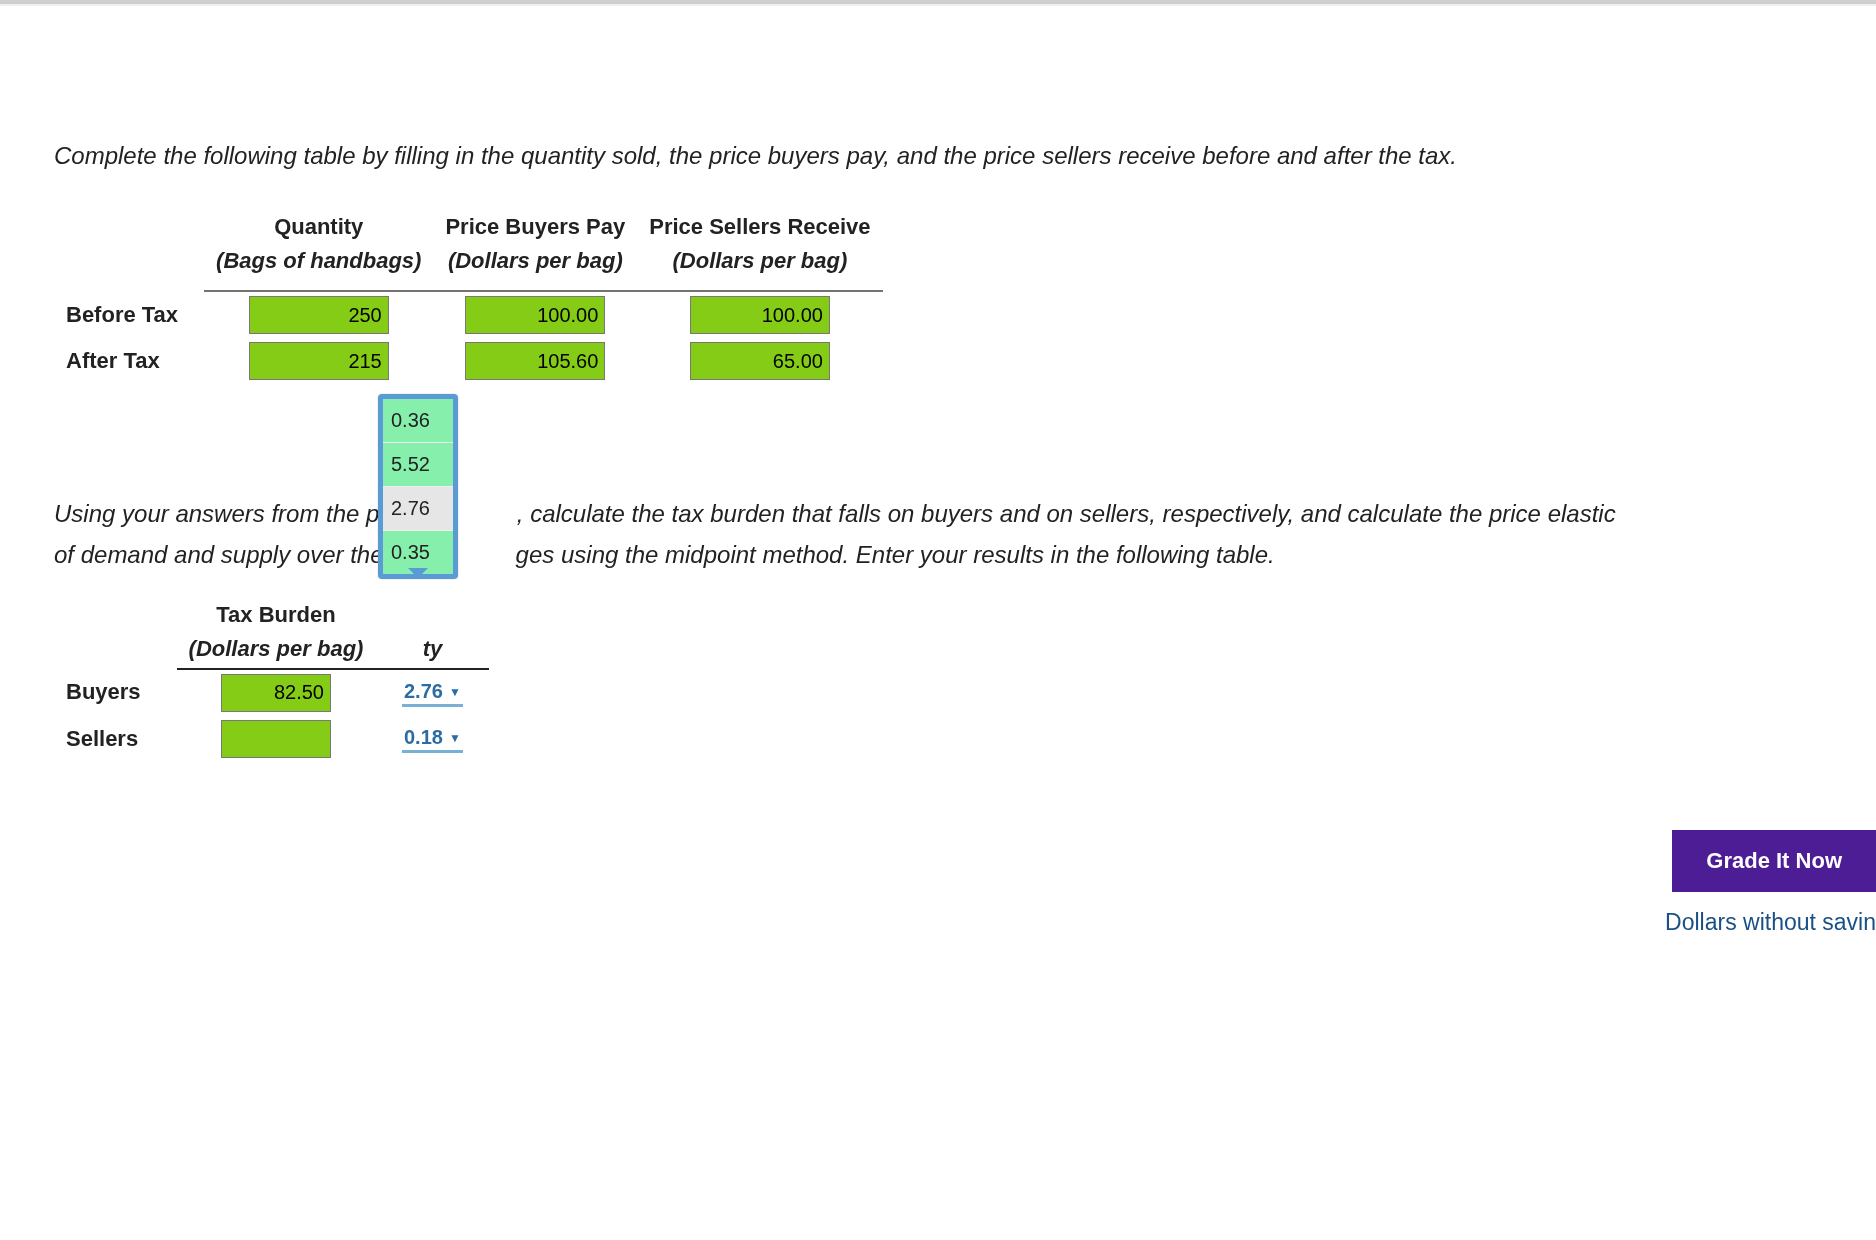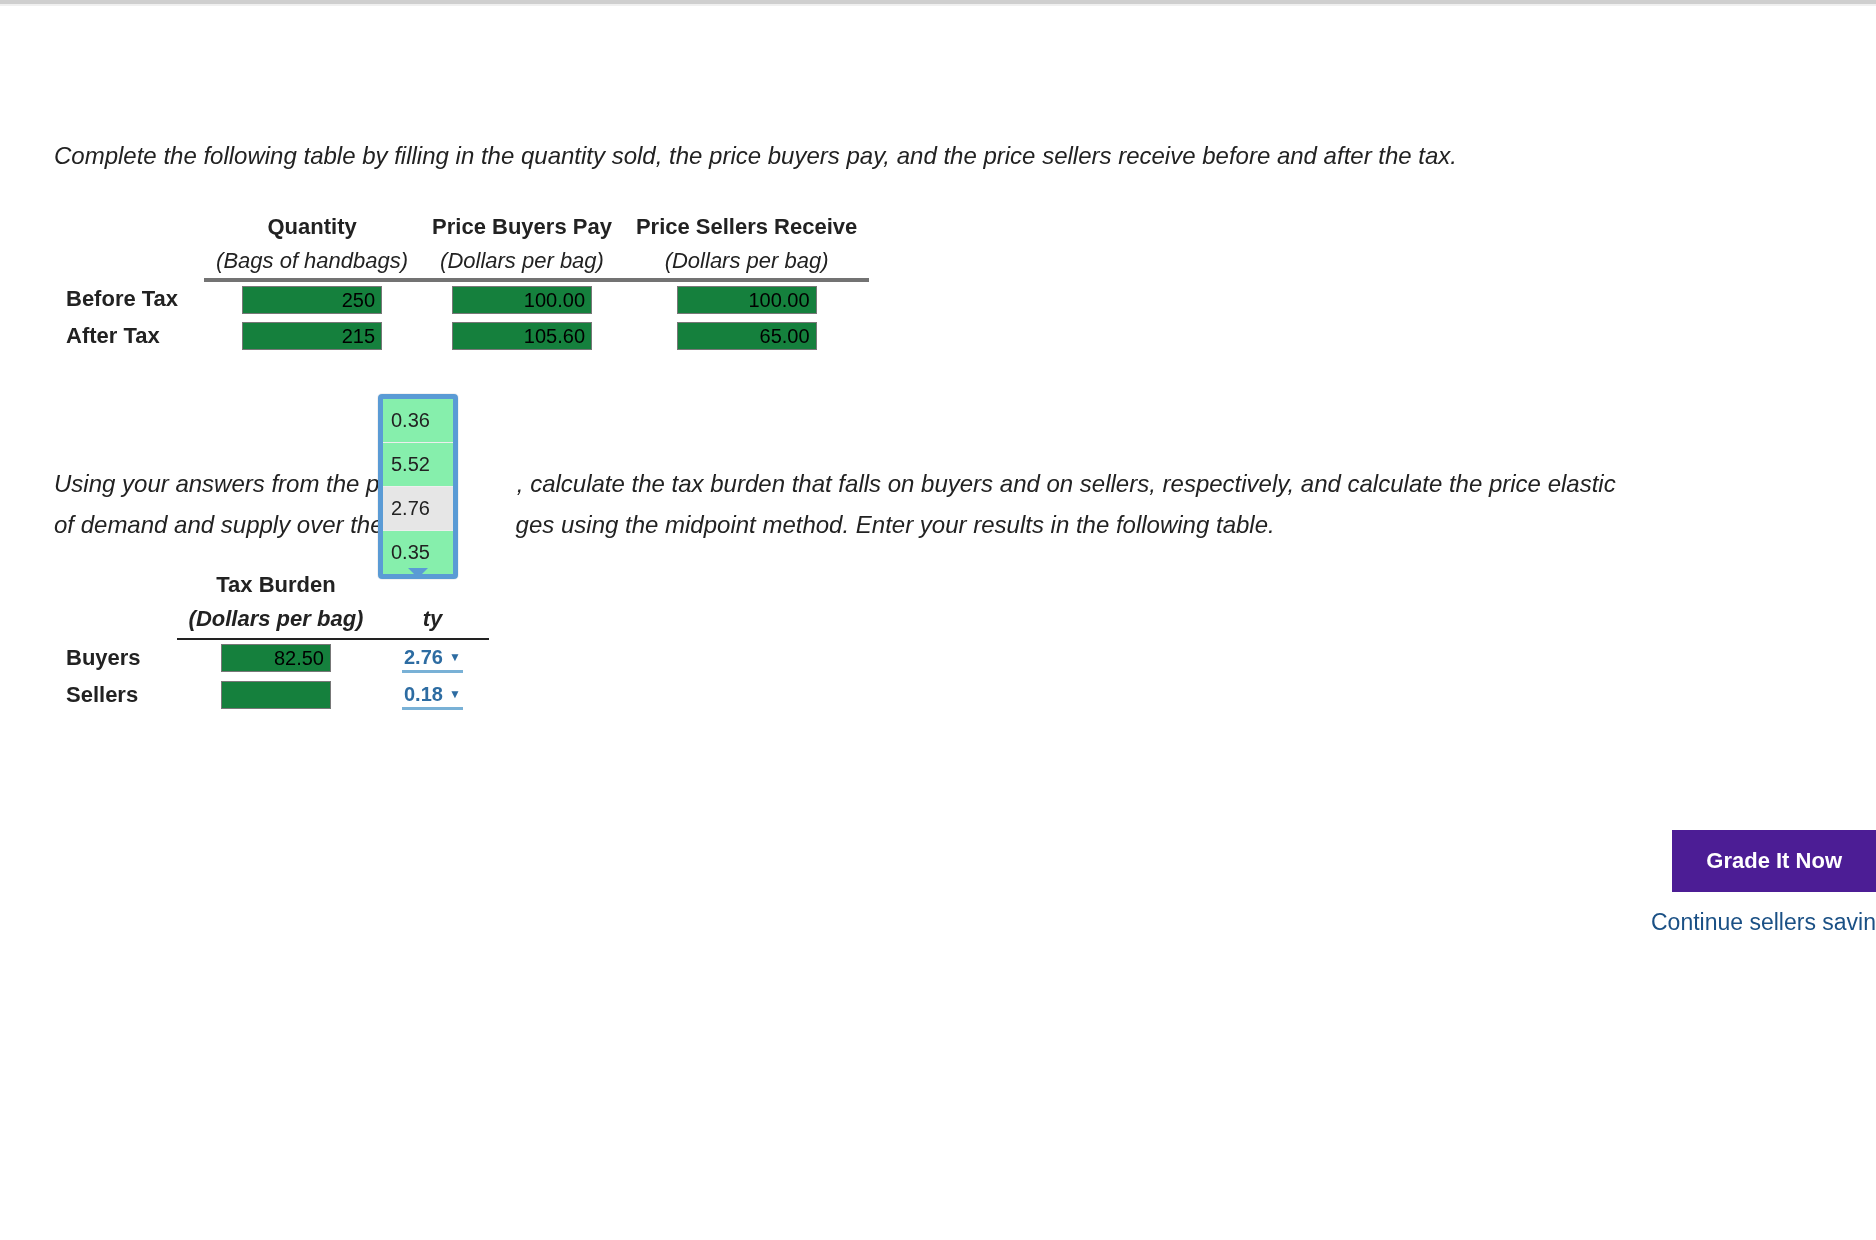--- a/index.html
+++ b/index.html
@@ -42,34 +42,34 @@
     font-weight: bold;
     text-align: left;
     font-style: normal;
     padding-right: 26px;
   }
   .table1 th {
     font-weight: bold;
   }
   .table1 .sub {
     font-style: italic;
-    font-weight: normal;
-    border-bottom: 4px solid #737373;
-    padding-bottom: 4px;
+    font-weight: bold;
+    border-bottom: 2px solid #737373;
+    padding-bottom: 16px;
   }
   .numbox {
     width: 140px;
     height: 28px;
     border: 1.5px solid #777;
     font-size: 20px;
     text-align: right;
-    padding: 8px 6px;
+    padding: 18px 6px;
     font-family: Verdana, Geneva, sans-serif;
     box-sizing: border-box;
-    background: #15803d;
+    background: #84cc16;
   }
   .para2 {
     font-style: italic;
     font-size: 24px;
     margin-top: 110px;
     line-height: 1.7;
     max-width: 1820px;
   }
   
   .table2 {
@@ -257,15 +257,15 @@
     <div class="opt">0.36</div>
     <div class="opt">5.52</div>
     <div class="opt selected">2.76</div>
     <div class="opt">0.35</div>
   </div>
 
 
   <div class="button-bar">
     <button class="btn">Grade It Now</button>
   </div>
-  <div class="continue-link">Continue sellers savin</div>
+  <div class="continue-link">Dollars without savin</div>
 
 </div>
 
 </body></html>

